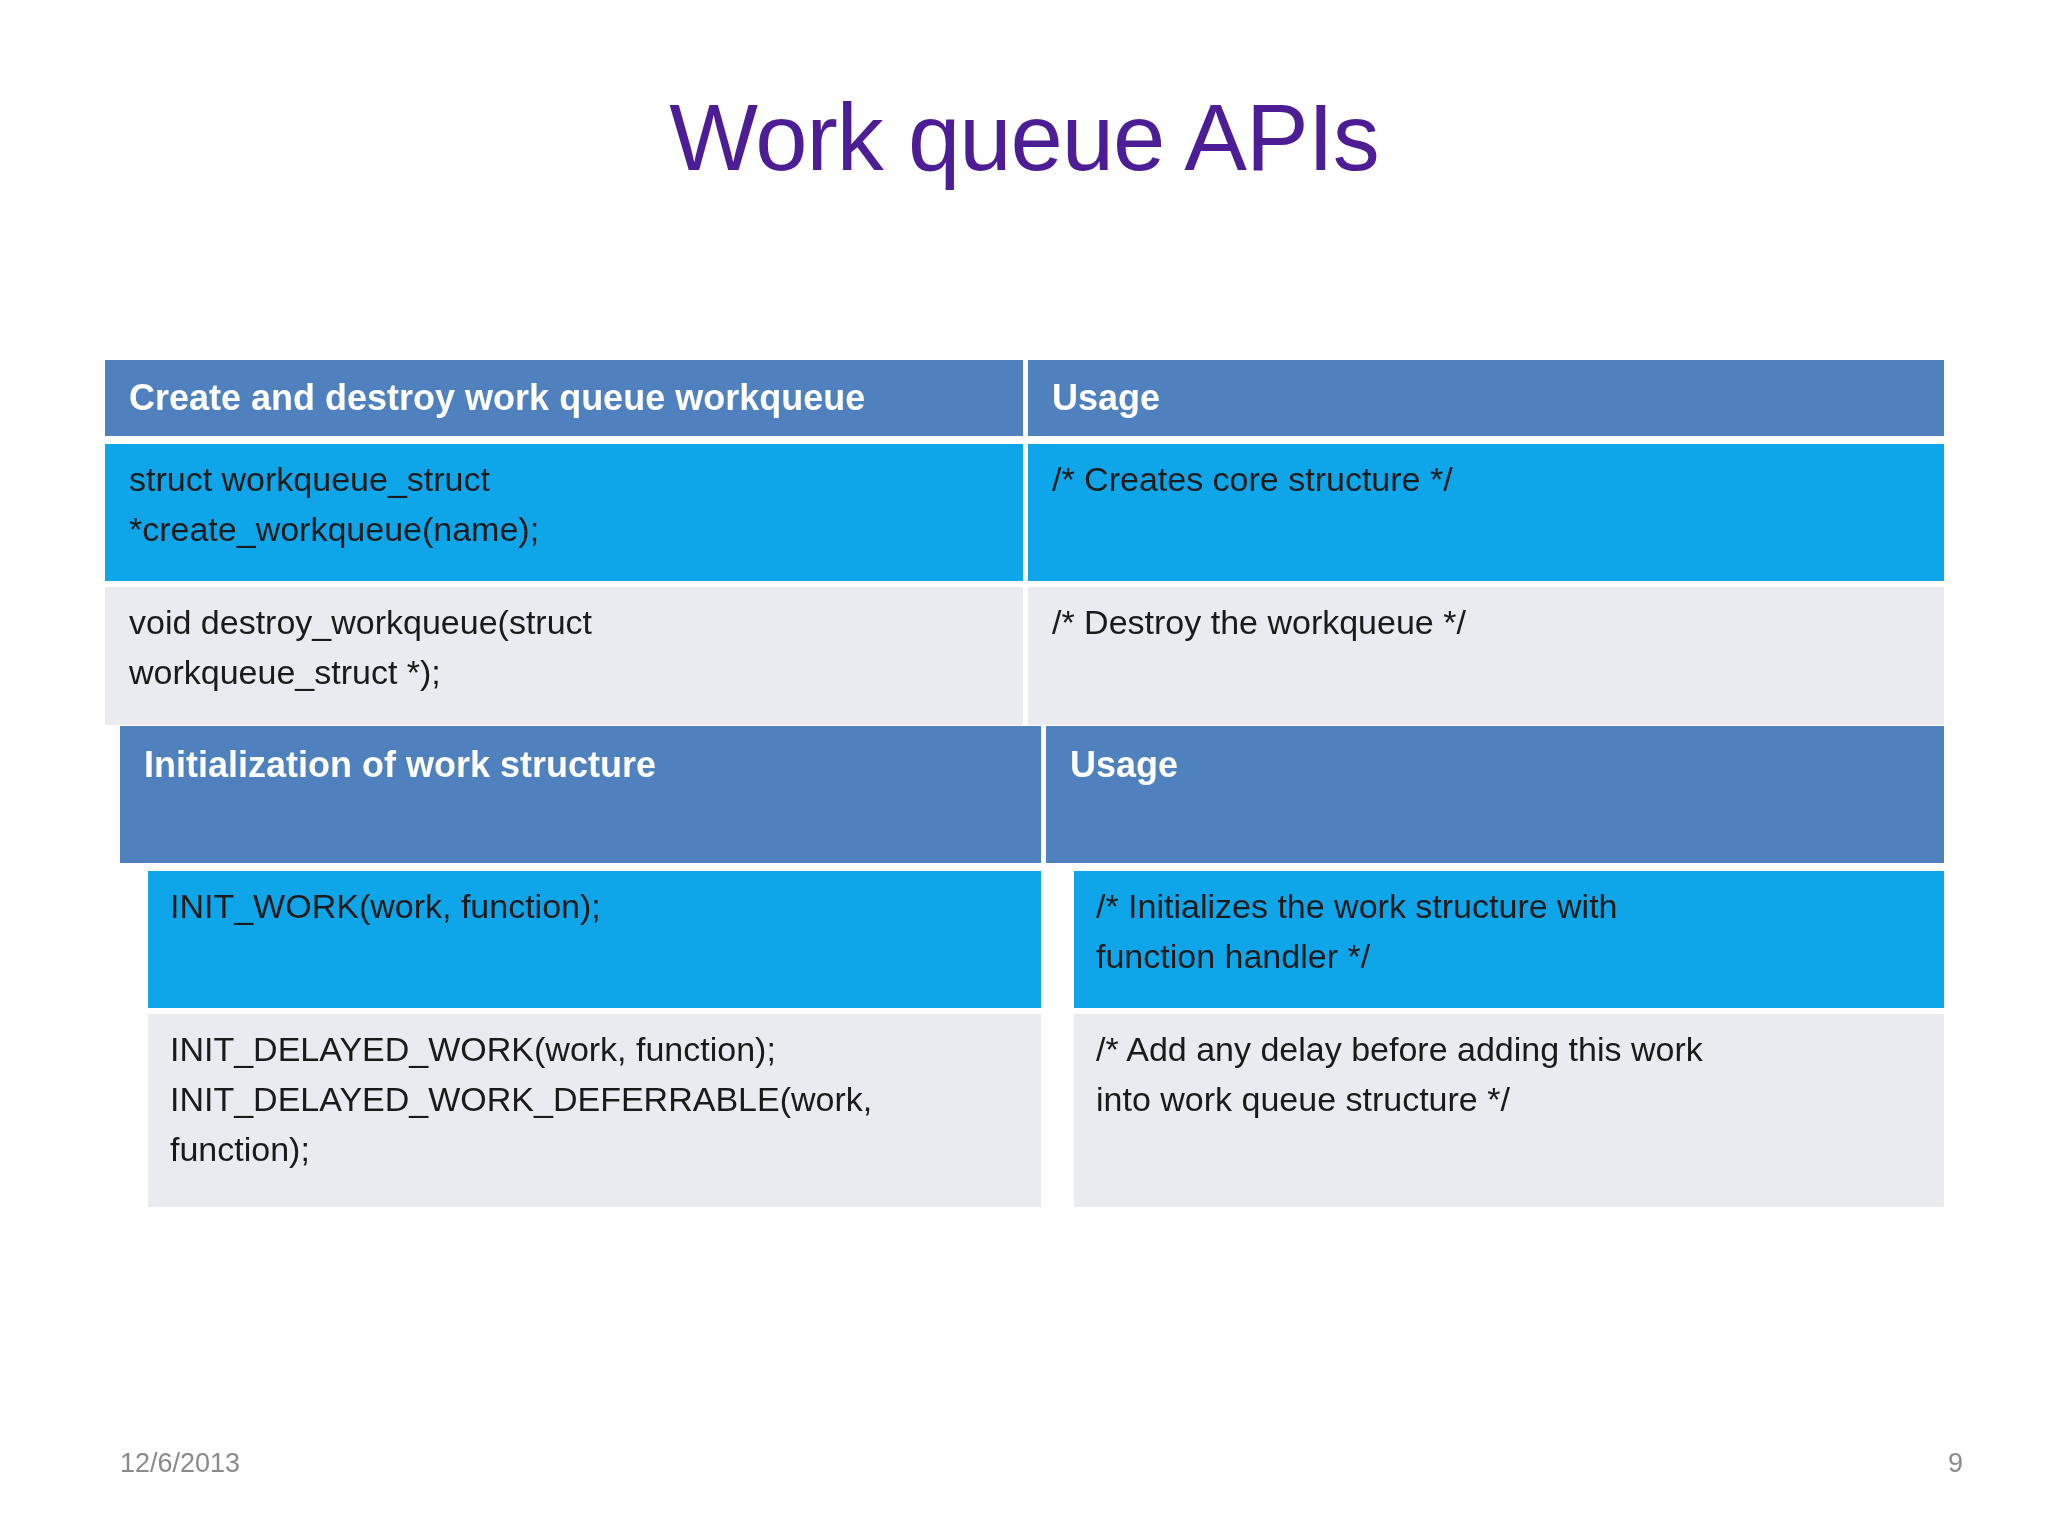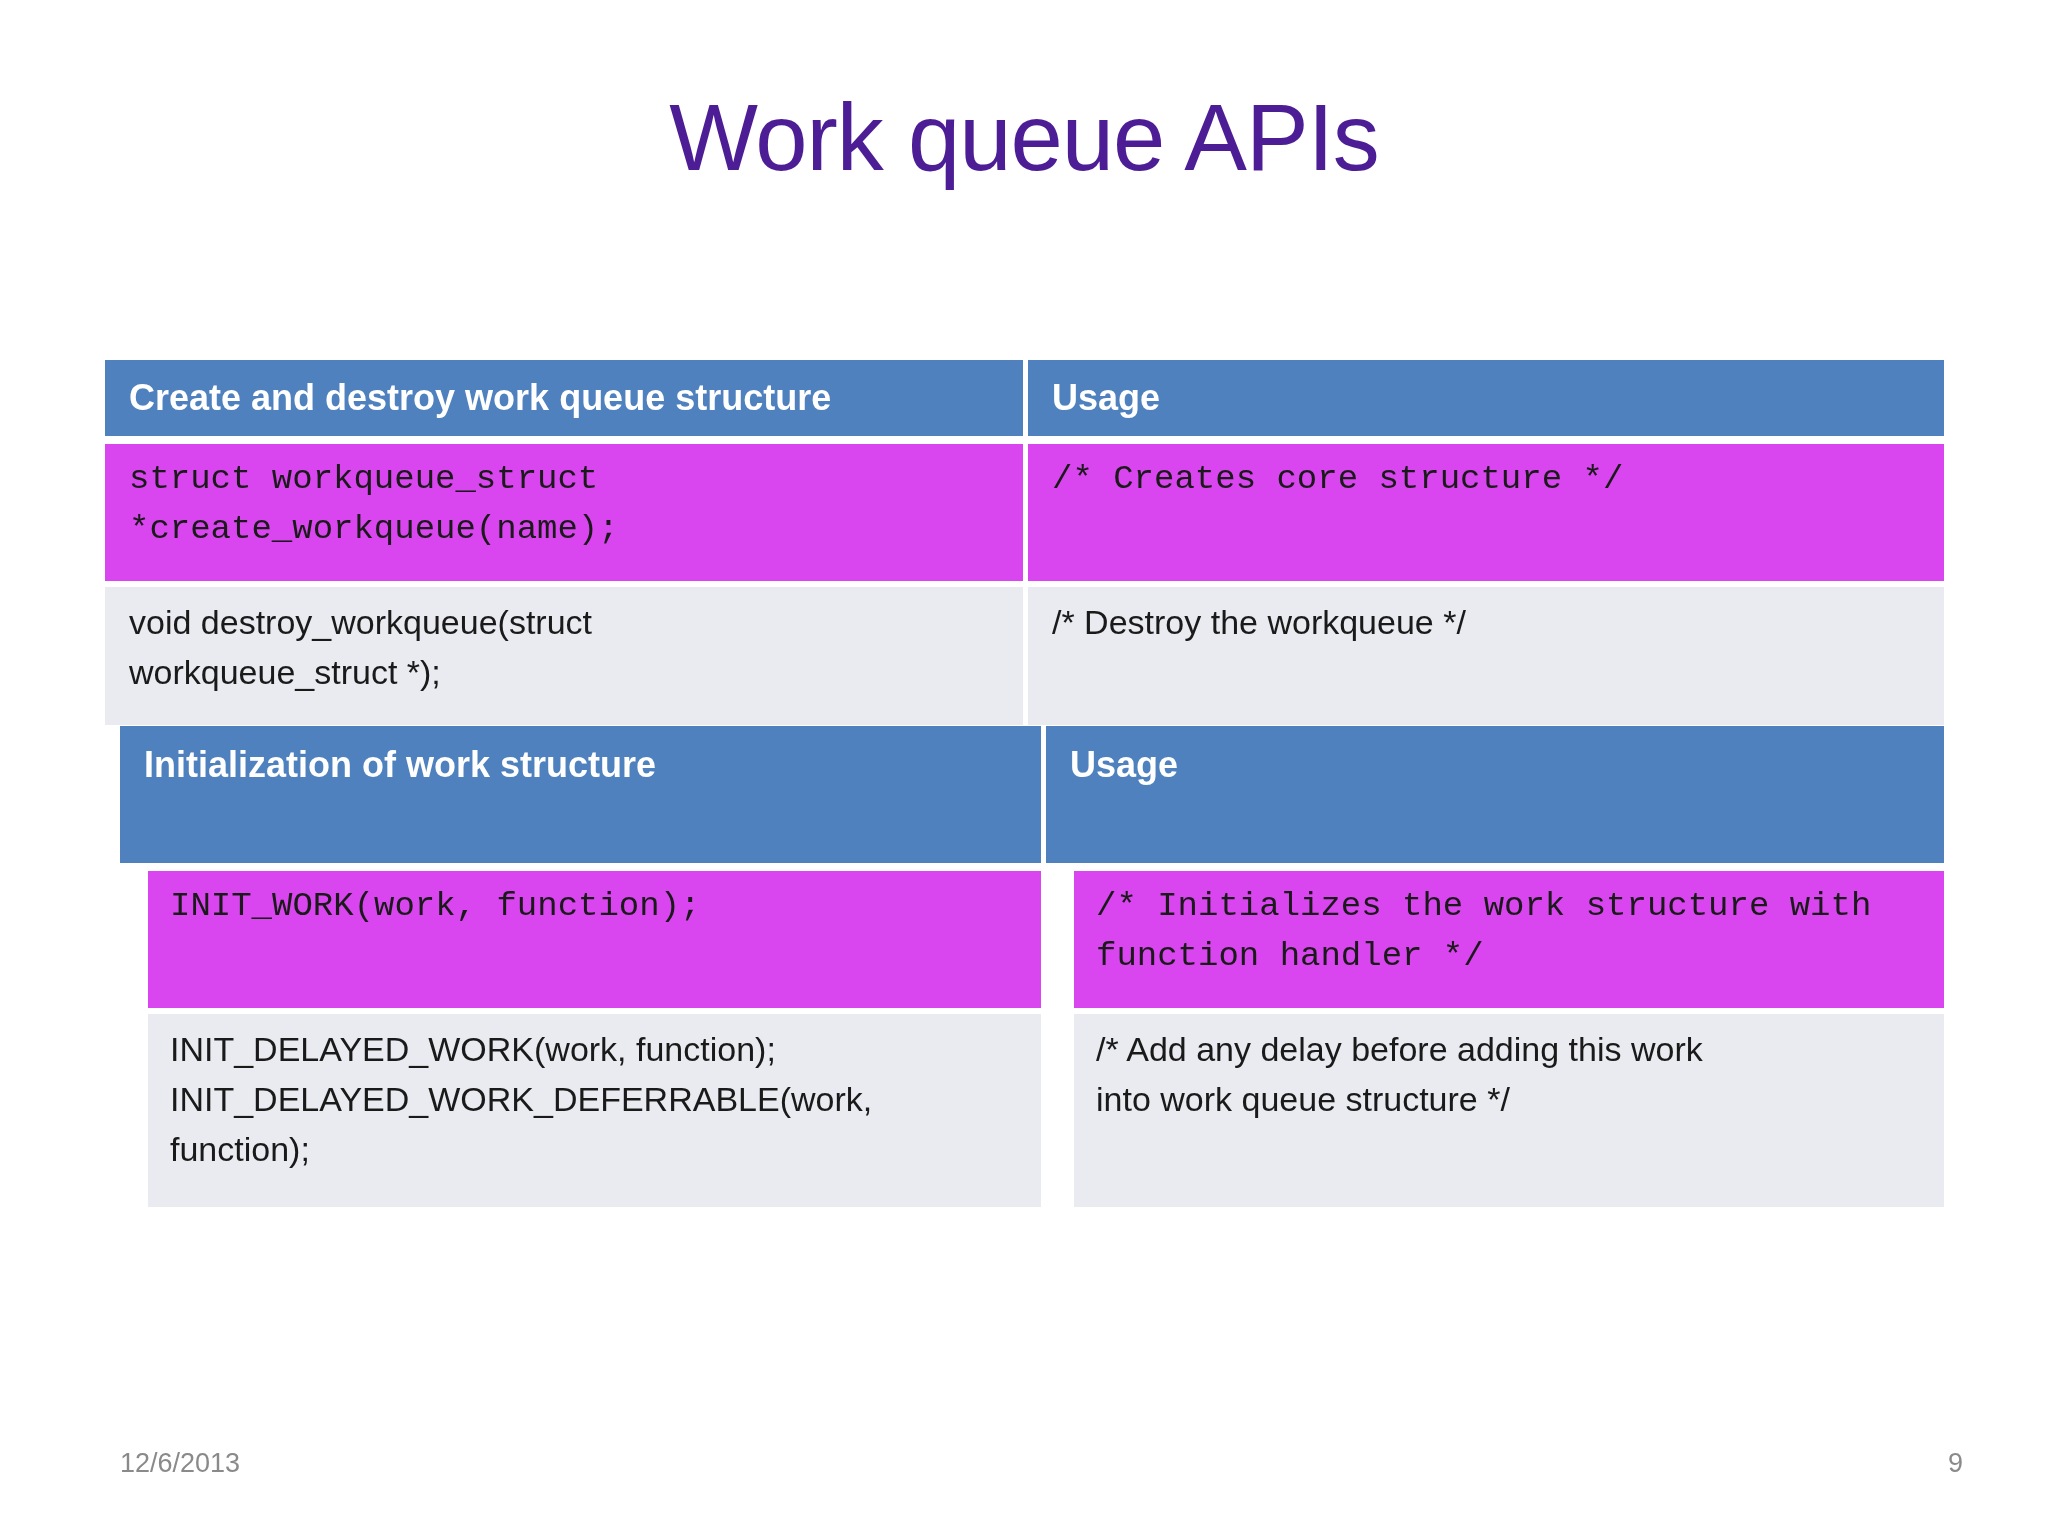--- a/index.html
+++ b/index.html
@@ -50,21 +50,21 @@
   .table-2 .thead { margin-bottom: 8px; }
   .table-2 .thead .th { min-height: 137px; align-items: flex-start; padding-top: 18px; }
   .td {
     font-size: 34px;
     line-height: 50px;
     color: #1a1a1a;
     padding: 10px 20px 10px 24px;
   }
   .table-2 .td { padding-left: 22px; margin-left: 28px; }
   .row-odd  { margin-bottom: 6px; }
-  .row-odd  .td { background: #d946ef; font-family: Liberation Mono, monospace; }
+  .row-odd  .td { background: #0ea5e9; }
   .row-even .td { background: #e9ebf0; }
   .t1-r1 .td { min-height: 137px; }
   .t1-r2 .td { min-height: 138px; }
   .t2-r1 .td { min-height: 137px; }
   .t2-r2 .td { min-height: 193px; }
   .footer {
     position: absolute;
     top: 1448px;
     left: 0;
     width: 100%;
@@ -79,21 +79,21 @@
 </style>
 </head>
 <body>
 
 <div class="slide">
 
   <div class="title">Work queue APIs</div>
 
   <div class="apitable table-1">
     <div class="trow thead">
-      <div class="cell th">Create and destroy work queue structure</div>
+      <div class="cell th">Create and destroy work queue workqueue</div>
       <div class="cell th">Usage</div>
     </div>
     <div class="trow row-odd t1-r1">
       <div class="cell td">struct workqueue_struct
 *create_workqueue(name);</div>
       <div class="cell td">/* Creates core structure */</div>
     </div>
     <div class="trow row-even t1-r2">
       <div class="cell td">void destroy_workqueue(struct
 workqueue_struct *);</div>

